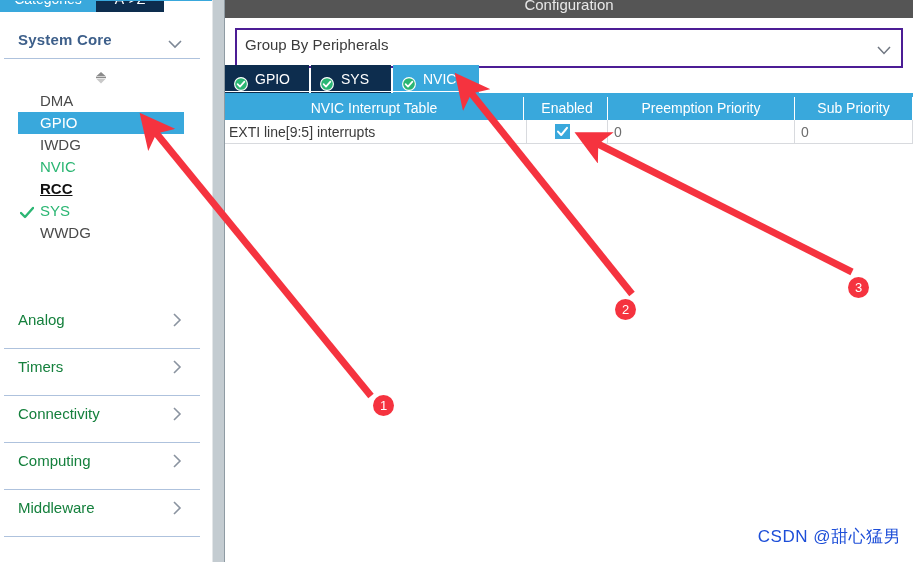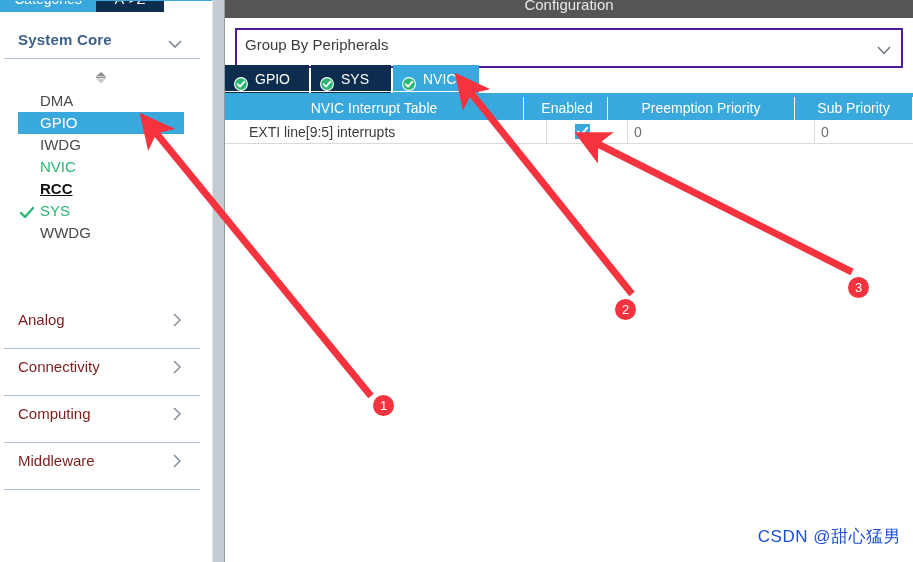--- a/index.html
+++ b/index.html
@@ -127,21 +127,21 @@
   }
   .cat-row {
     position: relative;
     height: 47px;
     cursor: pointer;
   }
   .cat-label {
     position: absolute;
     left: 18px; top: 9px;
     font-size: 15px;
-    color: #7f1d1d;
+    color: #15803d;
   }
   .cat-chevron {
     position: absolute;
     right: 22px; top: 11px;
     width: 10px; height: 14px;
   }
   .cat-rule {
     position: absolute;
     left: 4px; bottom: 0;
     width: 196px; height: 1px;
@@ -268,21 +268,20 @@
     background: #ffffff;
     border-bottom: 1px solid #d8dade;
   }
   .td {
     position: absolute;
     top: 0; height: 24px;
     line-height: 24px;
     font-size: 14px;
     color: #3b3b3b;
     border-right: 1px solid #d8dade;
-    margin-left: 20px;
   }
   .td.name { padding-left: 4px; }
   .td.num { padding-left: 6px; color: #6d6d6d; }
   #enabled-checkbox {
     position: absolute;
     left: 28px; top: 4px;
     width: 15px; height: 15px;
     background: #39a8dc;
     cursor: pointer;
   }
@@ -373,20 +372,29 @@
         <span>SYS</span>
       </div>
       <div class="periph-row">
         <span>WWDG</span>
       </div>
     </div>
 
     <div id="categories">
       <div class="cat-row">
         <span class="cat-label">Analog</span>
+        <span class="cat-chevron">
+          <svg width="10" height="14" viewBox="0 0 10 14">
+              <path d="M2 1 L8 7 L2 13" stroke="#8a93a0" stroke-width="1.6" fill="none"></path>
+            </svg>
+        </span>
+        <span class="cat-rule"></span>
+      </div>
+      <div class="cat-row">
+        <span class="cat-label">Timers</span>
         <span class="cat-chevron">
           <svg width="10" height="14" viewBox="0 0 10 14">
               <path d="M2 1 L8 7 L2 13" stroke="#8a93a0" stroke-width="1.6" fill="none"></path>
             </svg>
         </span>
         <span class="cat-rule"></span>
       </div>
       <div class="cat-row">
         <span class="cat-label">Connectivity</span>
         <span class="cat-chevron">

